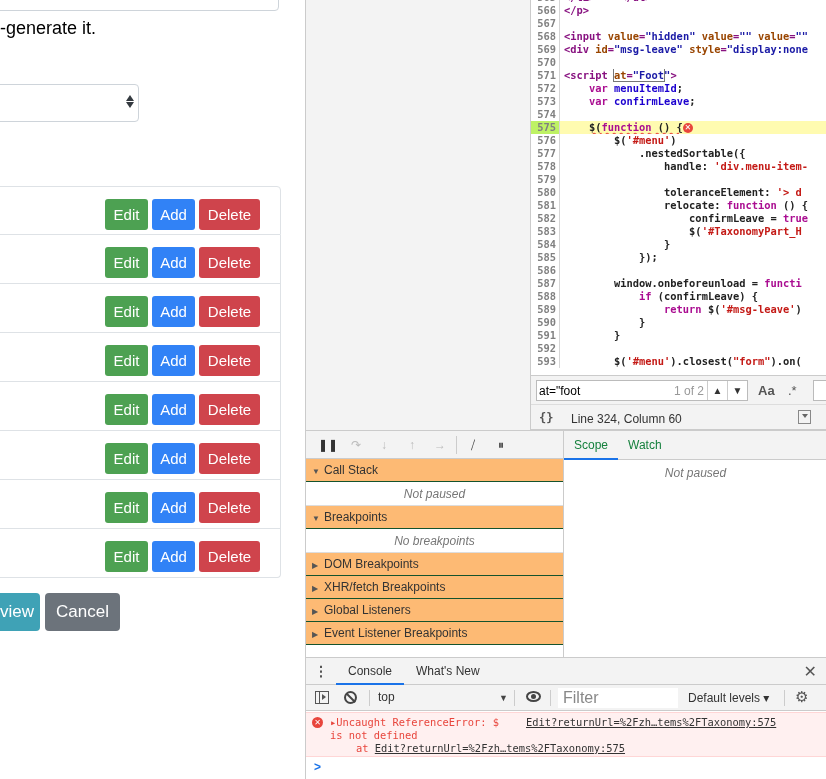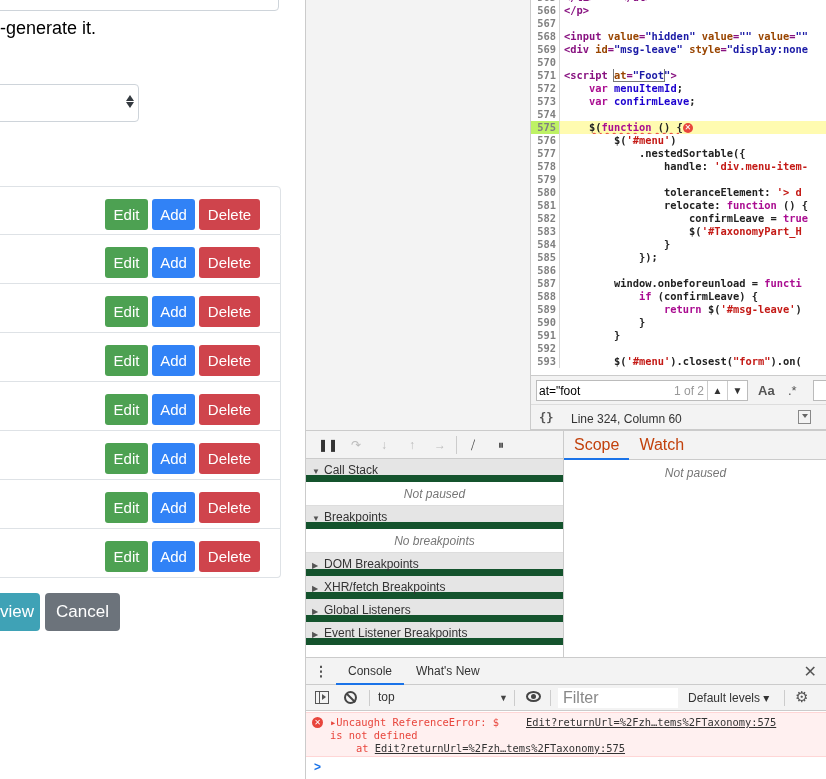--- a/index.html
+++ b/index.html
@@ -64,27 +64,27 @@
   .cursor-pos { position: absolute; left: 40px; top: 7px; font-size: 12px; color: #333; }
   .toggle-panel { position: absolute; left: 267px; top: 5px; width: 13px; height: 14px; border: 1px solid #888; }
   .toggle-panel::after { content: ""; position: absolute; left: 3px; top: 3px; border-left: 3px solid transparent; border-right: 3px solid transparent; border-top: 4px solid #666; }
 
   
   .debug-left { position: absolute; left: 0; top: 430px; width: 258px; height: 227px; background: #fff; border-right: 1px solid #cbcbcb; border-top: 1px solid #cbcbcb; }
   .debug-toolbar { height: 28px; background: #f3f3f3; border-bottom: 1px solid #cbcbcb; display: flex; align-items: center; padding-left: 8px; gap: 0; }
   .tb-icon { width: 28px; height: 28px; display: flex; align-items: center; justify-content: center; font-size: 12px; color: #bbb; }
   .tb-icon.dark { color: #333; }
   .tb-sep { width: 1px; height: 18px; background: #ccc; margin: 0 2px; }
-  .pane-header { height: 23px; line-height: 22px; background: #e5e5e5; border-bottom: 7px solid #14532d; font-size: 12px; color: #333; padding-left: 6px; }
+  .pane-header { height: 23px; line-height: 22px; background: #fdba74; border-bottom: 1px solid #14532d; font-size: 12px; color: #333; padding-left: 6px; }
   .pane-header .tri { font-size: 8px; color: #555; margin-right: 4px; display: inline-block; width: 8px; }
   .pane-body { height: 24px; line-height: 24px; text-align: center; font-size: 12px; font-style: italic; color: #777; border-bottom: 1px solid #ddd; background: #fff; }
 
   .debug-right { position: absolute; left: 258px; top: 430px; width: 263px; height: 227px; background: #fff; border-top: 1px solid #cbcbcb; }
   .tabs-row { height: 29px; background: #f3f3f3; border-bottom: 1px solid #cbcbcb; display: flex; }
-  .tab { padding: 0 10px; font-size: 16px; line-height: 28px; color: #c2410c; position: relative; }
+  .tab { padding: 0 10px; font-size: 12px; line-height: 28px; color: #15803d; position: relative; }
   .tab.active::after { content: ""; position: absolute; left: 0; right: 0; bottom: -1px; height: 2px; background: #1a73e8; }
   .right-body { text-align: center; font-size: 12px; font-style: italic; color: #777; padding-top: 6px; }
 
   
   .drawer { position: absolute; left: 0; top: 657px; width: 521px; height: 122px; background: #fff; border-top: 1px solid #cbcbcb; }
   .drawer-tabs { height: 27px; background: #f3f3f3; border-bottom: 1px solid #cbcbcb; display: flex; align-items: center; position: relative; }
   .kebab { width: 30px; text-align: center; font-size: 14px; color: #555; font-weight: bold; line-height: 27px; }
   .drawer-tab { padding: 0 12px; font-size: 12px; line-height: 26px; color: #333; position: relative; }
   .drawer-tab.active::after { content: ""; position: absolute; left: 0; right: 0; bottom: -1px; height: 2px; background: #1a73e8; }
   .close-x { position: absolute; right: 10px; top: 4px; font-size: 16px; color: #555; }

